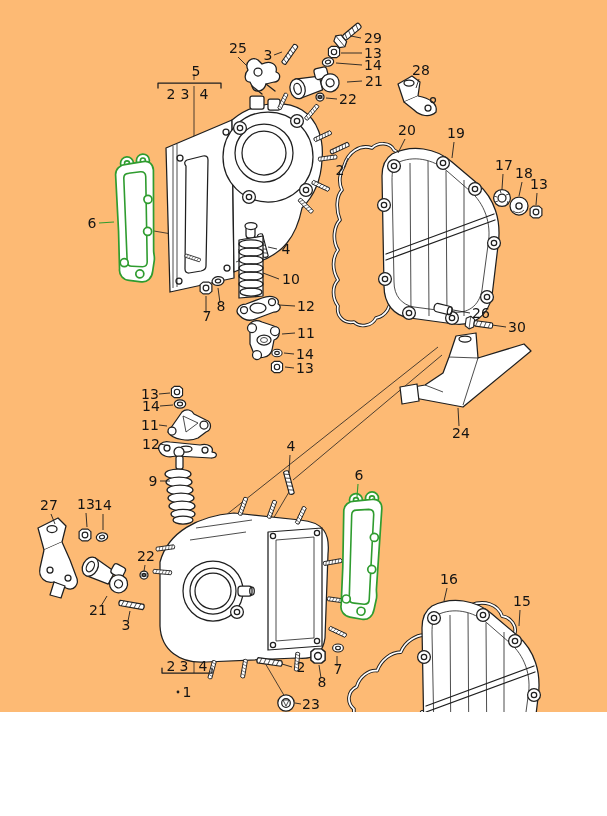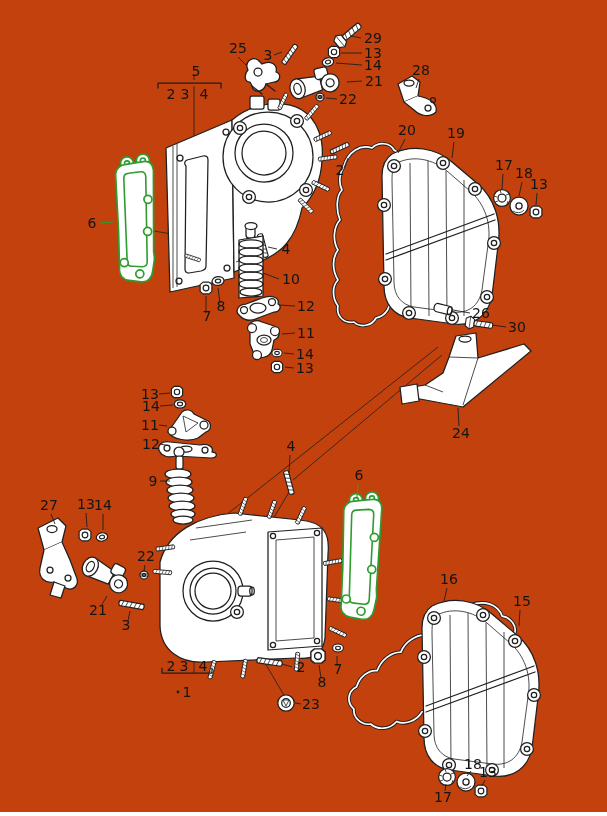--- a/index.html
+++ b/index.html
@@ -1,16 +1,16 @@
 <!DOCTYPE html>
 <html><head>
 <meta charset="utf-8">
 <style>
   html,body{margin:0;padding:0;background:#ffffff;}
-  .stage{position:relative;width:607px;height:812px;background:#c2410c;overflow:hidden;font-family:"DejaVu Sans",sans-serif;}
+  .stage{position:relative;width:607px;height:712px;background:#fdba74;overflow:hidden;font-family:"DejaVu Sans",sans-serif;}
   svg{display:block;}
   .ln{stroke:#1f1f1f;stroke-width:1.25;fill:none;stroke-linecap:round;stroke-linejoin:round;}
   .fw{stroke:#1f1f1f;stroke-width:1.25;fill:#ffffff;stroke-linejoin:round;}
   .thin{stroke:#1f1f1f;stroke-width:.8;fill:none;}
   .leader{stroke:#1f1f1f;stroke-width:.9;fill:none;}
   .gasket{stroke:#2f9c2f;stroke-width:1.7;fill:#ffffff;stroke-linejoin:round;}
   .gaskln{stroke:#2f9c2f;stroke-width:1.6;fill:none;}
   .gleader{stroke:#2f9c2f;stroke-width:1.1;fill:none;}
   .dbl-out{stroke:#1f1f1f;stroke-width:3.6;fill:none;stroke-linejoin:round;}
   .dbl-in{stroke:#ffffff;stroke-width:1.7;fill:none;stroke-linejoin:round;}

